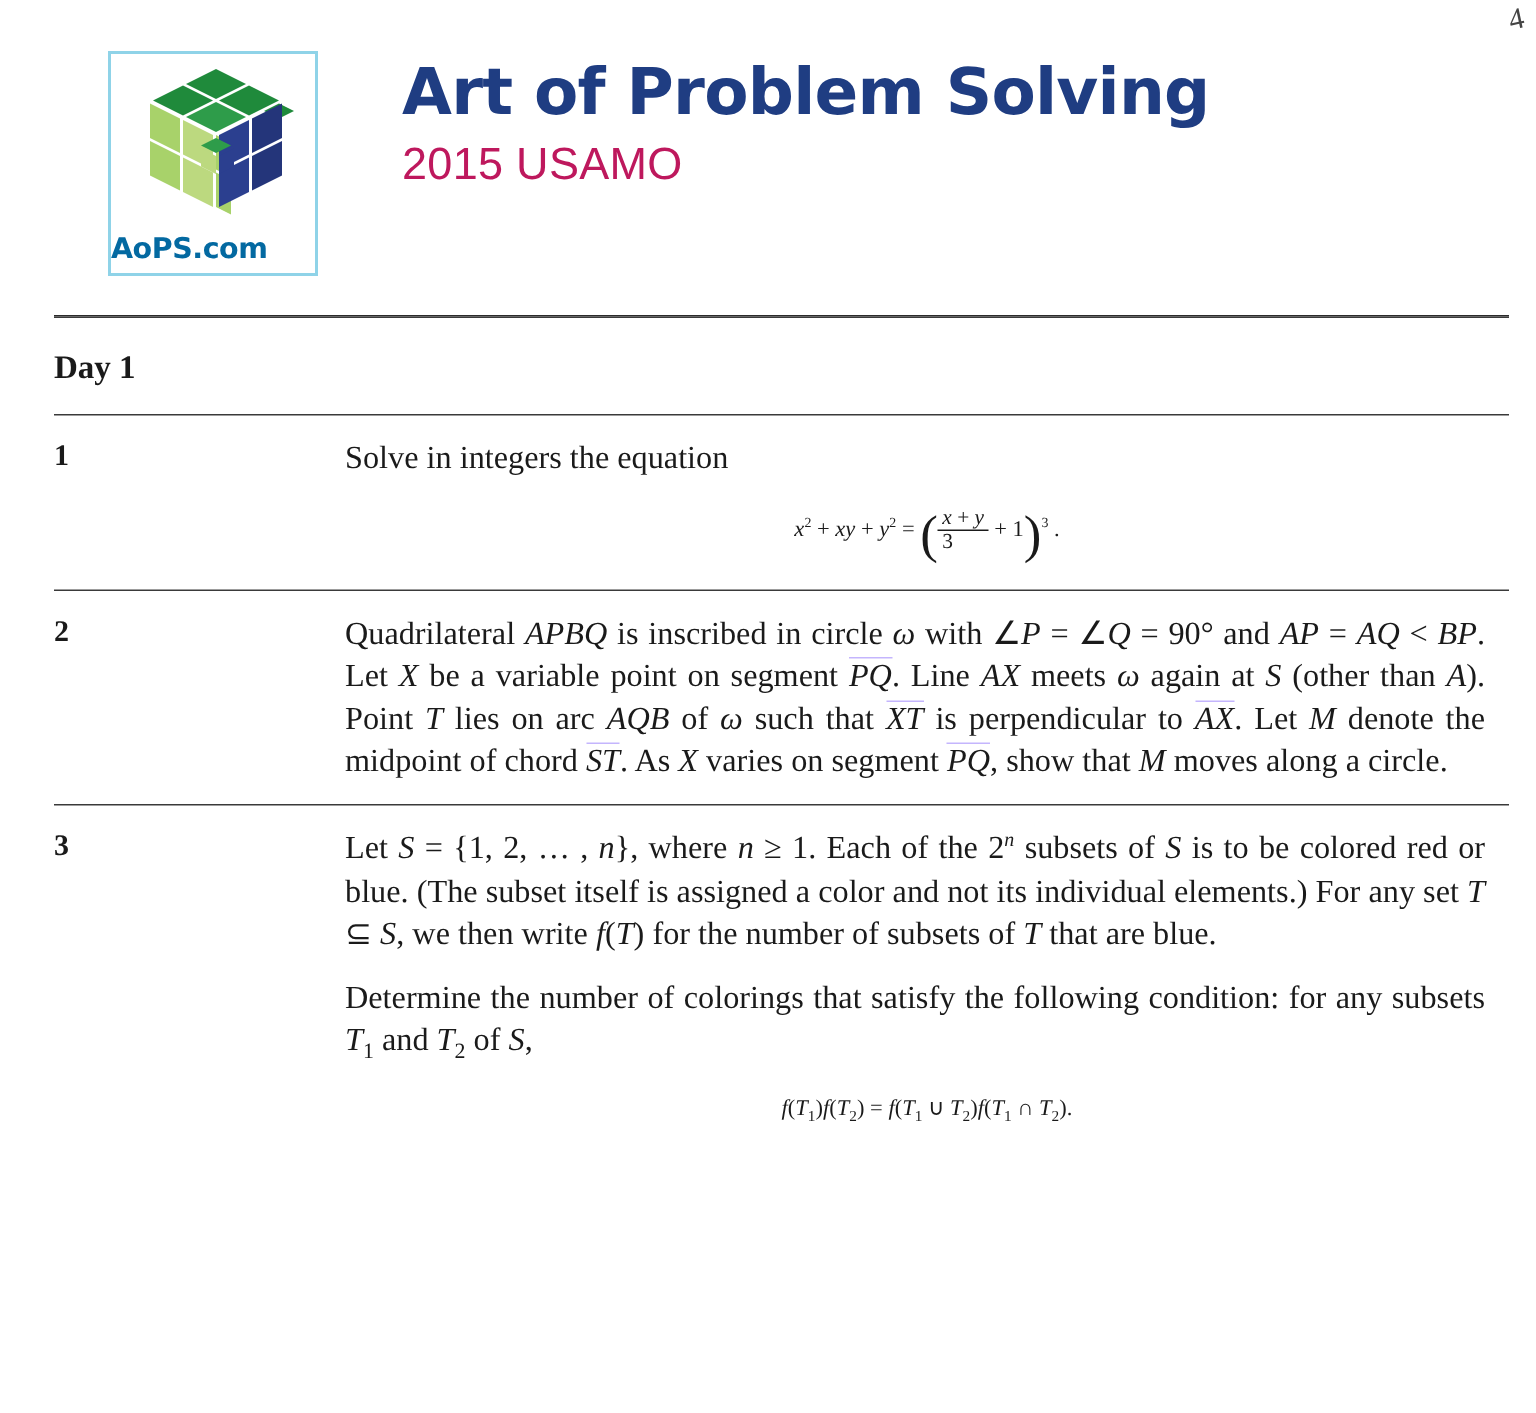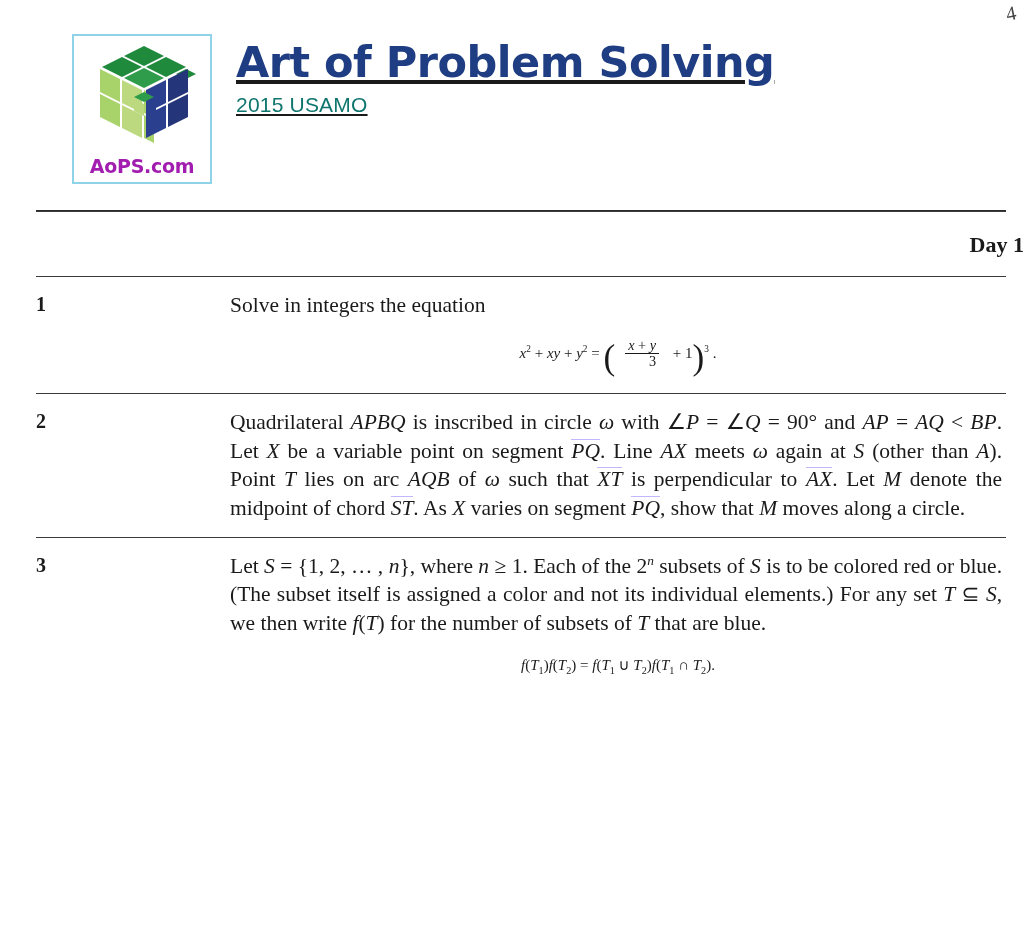--- a/index.html
+++ b/index.html
@@ -40,107 +40,104 @@
     left: 8px;
     top: 6px;
     width: 124px;
     height: 108px;
   }
   .logo-text {
     position: absolute;
     bottom: 5px;
     left: 0;
     right: 0;
-    text-align: center;
     font-family: "DejaVu Sans", sans-serif;
     font-weight: bold;
     font-size: 19px;
-    color: #a21caf;
+    color: #0369a1;
     letter-spacing: -0.3px;
   }
   .title-block {
-    margin-left: 24px;
+    margin-left: 56px;
     margin-top: 4px;
-    text-decoration: underline;
   }
   .aops-title {
     font-family: "DejaVu Sans", sans-serif;
     font-weight: bold;
     font-size: 43px;
     color: #1f3d82;
     letter-spacing: -0.5px;
     line-height: 1.15;
   }
   .aops-sub {
     font-family: "Liberation Sans", sans-serif;
-    font-size: 21px;
-    color: #0f766e;
+    font-size: 30px;
+    color: #be185d;
     margin-top: 6px;
     letter-spacing: 0.2px;
   }
   .rule {
     height: 1px;
     background: #2b2b2b;
     margin: 0 18px 0 36px;
   }
   .rule.thin {
     background: #3a3a3a;
   }
   .section-label {
     font-size: 21px;
     margin: 22px 0 20px 36px;
     letter-spacing: 0.3px;
   }
   .day-label {
     font-size: 22px;
     font-weight: bold;
     margin: 20px 0 18px 36px;
-    text-align: right;
   }
   
   .problem {
     display: flex;
     padding: 14px 18px 14px 36px;
   }
   .prob-num {
     width: 194px;
     flex: 0 0 194px;
     font-weight: bold;
     font-size: 20px;
     padding-top: 2px;
   }
   .prob-body {
     flex: 1;
     font-size: 21.5px;
     line-height: 1.33;
     text-align: justify;
   }
   .prob-body p {
-    margin: 0 4px 14px 0;
+    margin: 0 16px 14px 0;
   }
   .prob-body p:last-child {
     margin-bottom: 0;
   }
   .display {
     text-align: center;
     margin: 18px 0 10px 0;
     font-size: 15px;
   }
   i.m, .mi {
     font-family: "Liberation Serif", serif;
     font-style: italic;
   }
   
   .frac {
     display: inline-block;
     vertical-align: -0.55em;
-    text-align: right;
+    text-align: left;
     font-size: 0.95em;
     line-height: 1.05;
-    margin: 0 10px;
+    margin: 0 0;
   }
   .frac .num { display: block; padding: 0 3px; }
   .frac .den { display: block; padding: 0 3px; border-top: 1px solid #1a1a1a; }
   .paren-big {
     display: inline-block;
     font-size: 2.35em;
     line-height: 0.62;
     vertical-align: -0.33em;
     font-family: "Liberation Serif", serif;
   }
@@ -251,19 +248,22 @@
   </div>
 
   <div class="rule thin"></div>
 
   <div class="problem">
     <div class="prob-num">3</div>
     <div class="prob-body">
       <p>
         Let <span class="mi">S</span> = {1, 2, … , <span class="mi">n</span>}, where <span class="mi">n</span> ≥ 1. Each of the 2<sup class="exp mi">n</sup> subsets of <span class="mi">S</span> is to be colored red or blue. (The subset itself is assigned a color and not its individual elements.) For any set <span class="mi">T</span> ⊆ <span class="mi">S</span>, we then write <span class="mi">f</span>(<span class="mi">T</span>) for the number of subsets of <span class="mi">T</span> that are blue.
       </p>
+      <p>
+        Determine the number of colorings that satisfy the following condition: for any subsets <span class="mi">T</span><sub class="idx">1</sub> and <span class="mi">T</span><sub class="idx">2</sub> of <span class="mi">S</span>,
+      </p>
       <div class="display">
         <span class="mi">f</span>(<span class="mi">T</span><sub class="idx">1</sub>)<span class="mi">f</span>(<span class="mi">T</span><sub class="idx">2</sub>) = <span class="mi">f</span>(<span class="mi">T</span><sub class="idx">1</sub> ∪ <span class="mi">T</span><sub class="idx">2</sub>)<span class="mi">f</span>(<span class="mi">T</span><sub class="idx">1</sub> ∩ <span class="mi">T</span><sub class="idx">2</sub>).
       </div>
     </div>
   </div>
 
 </div>
 
 </body></html>

